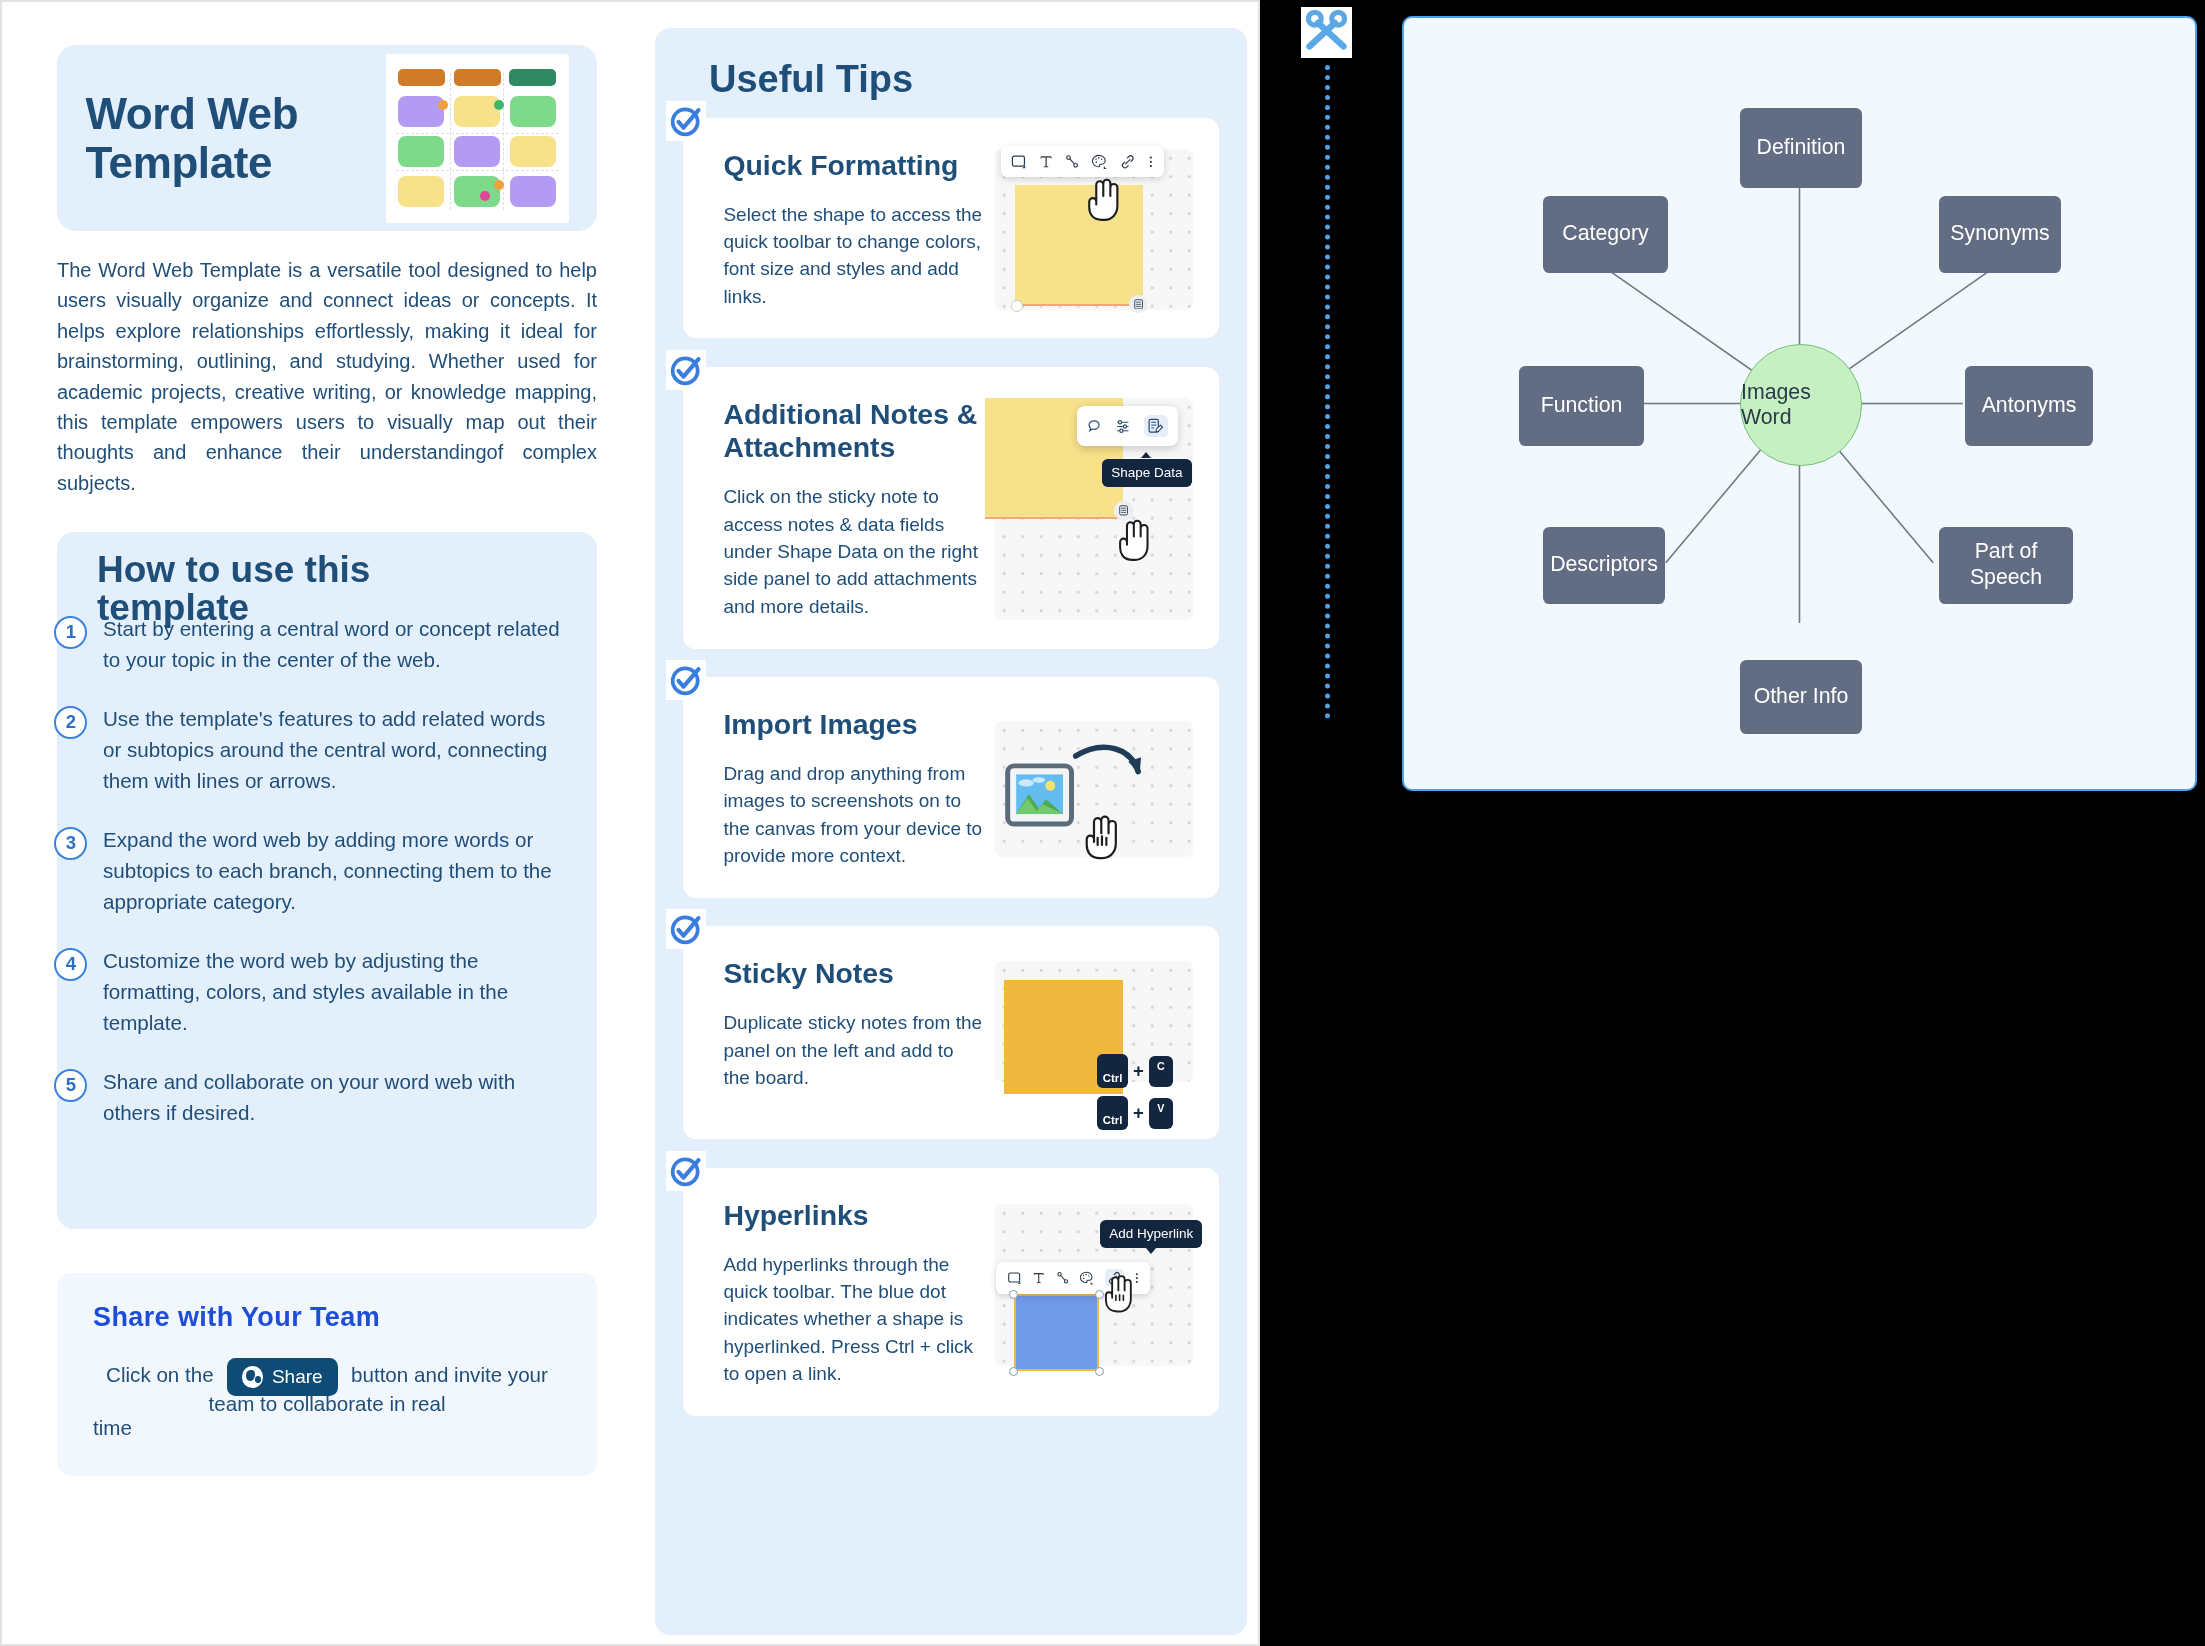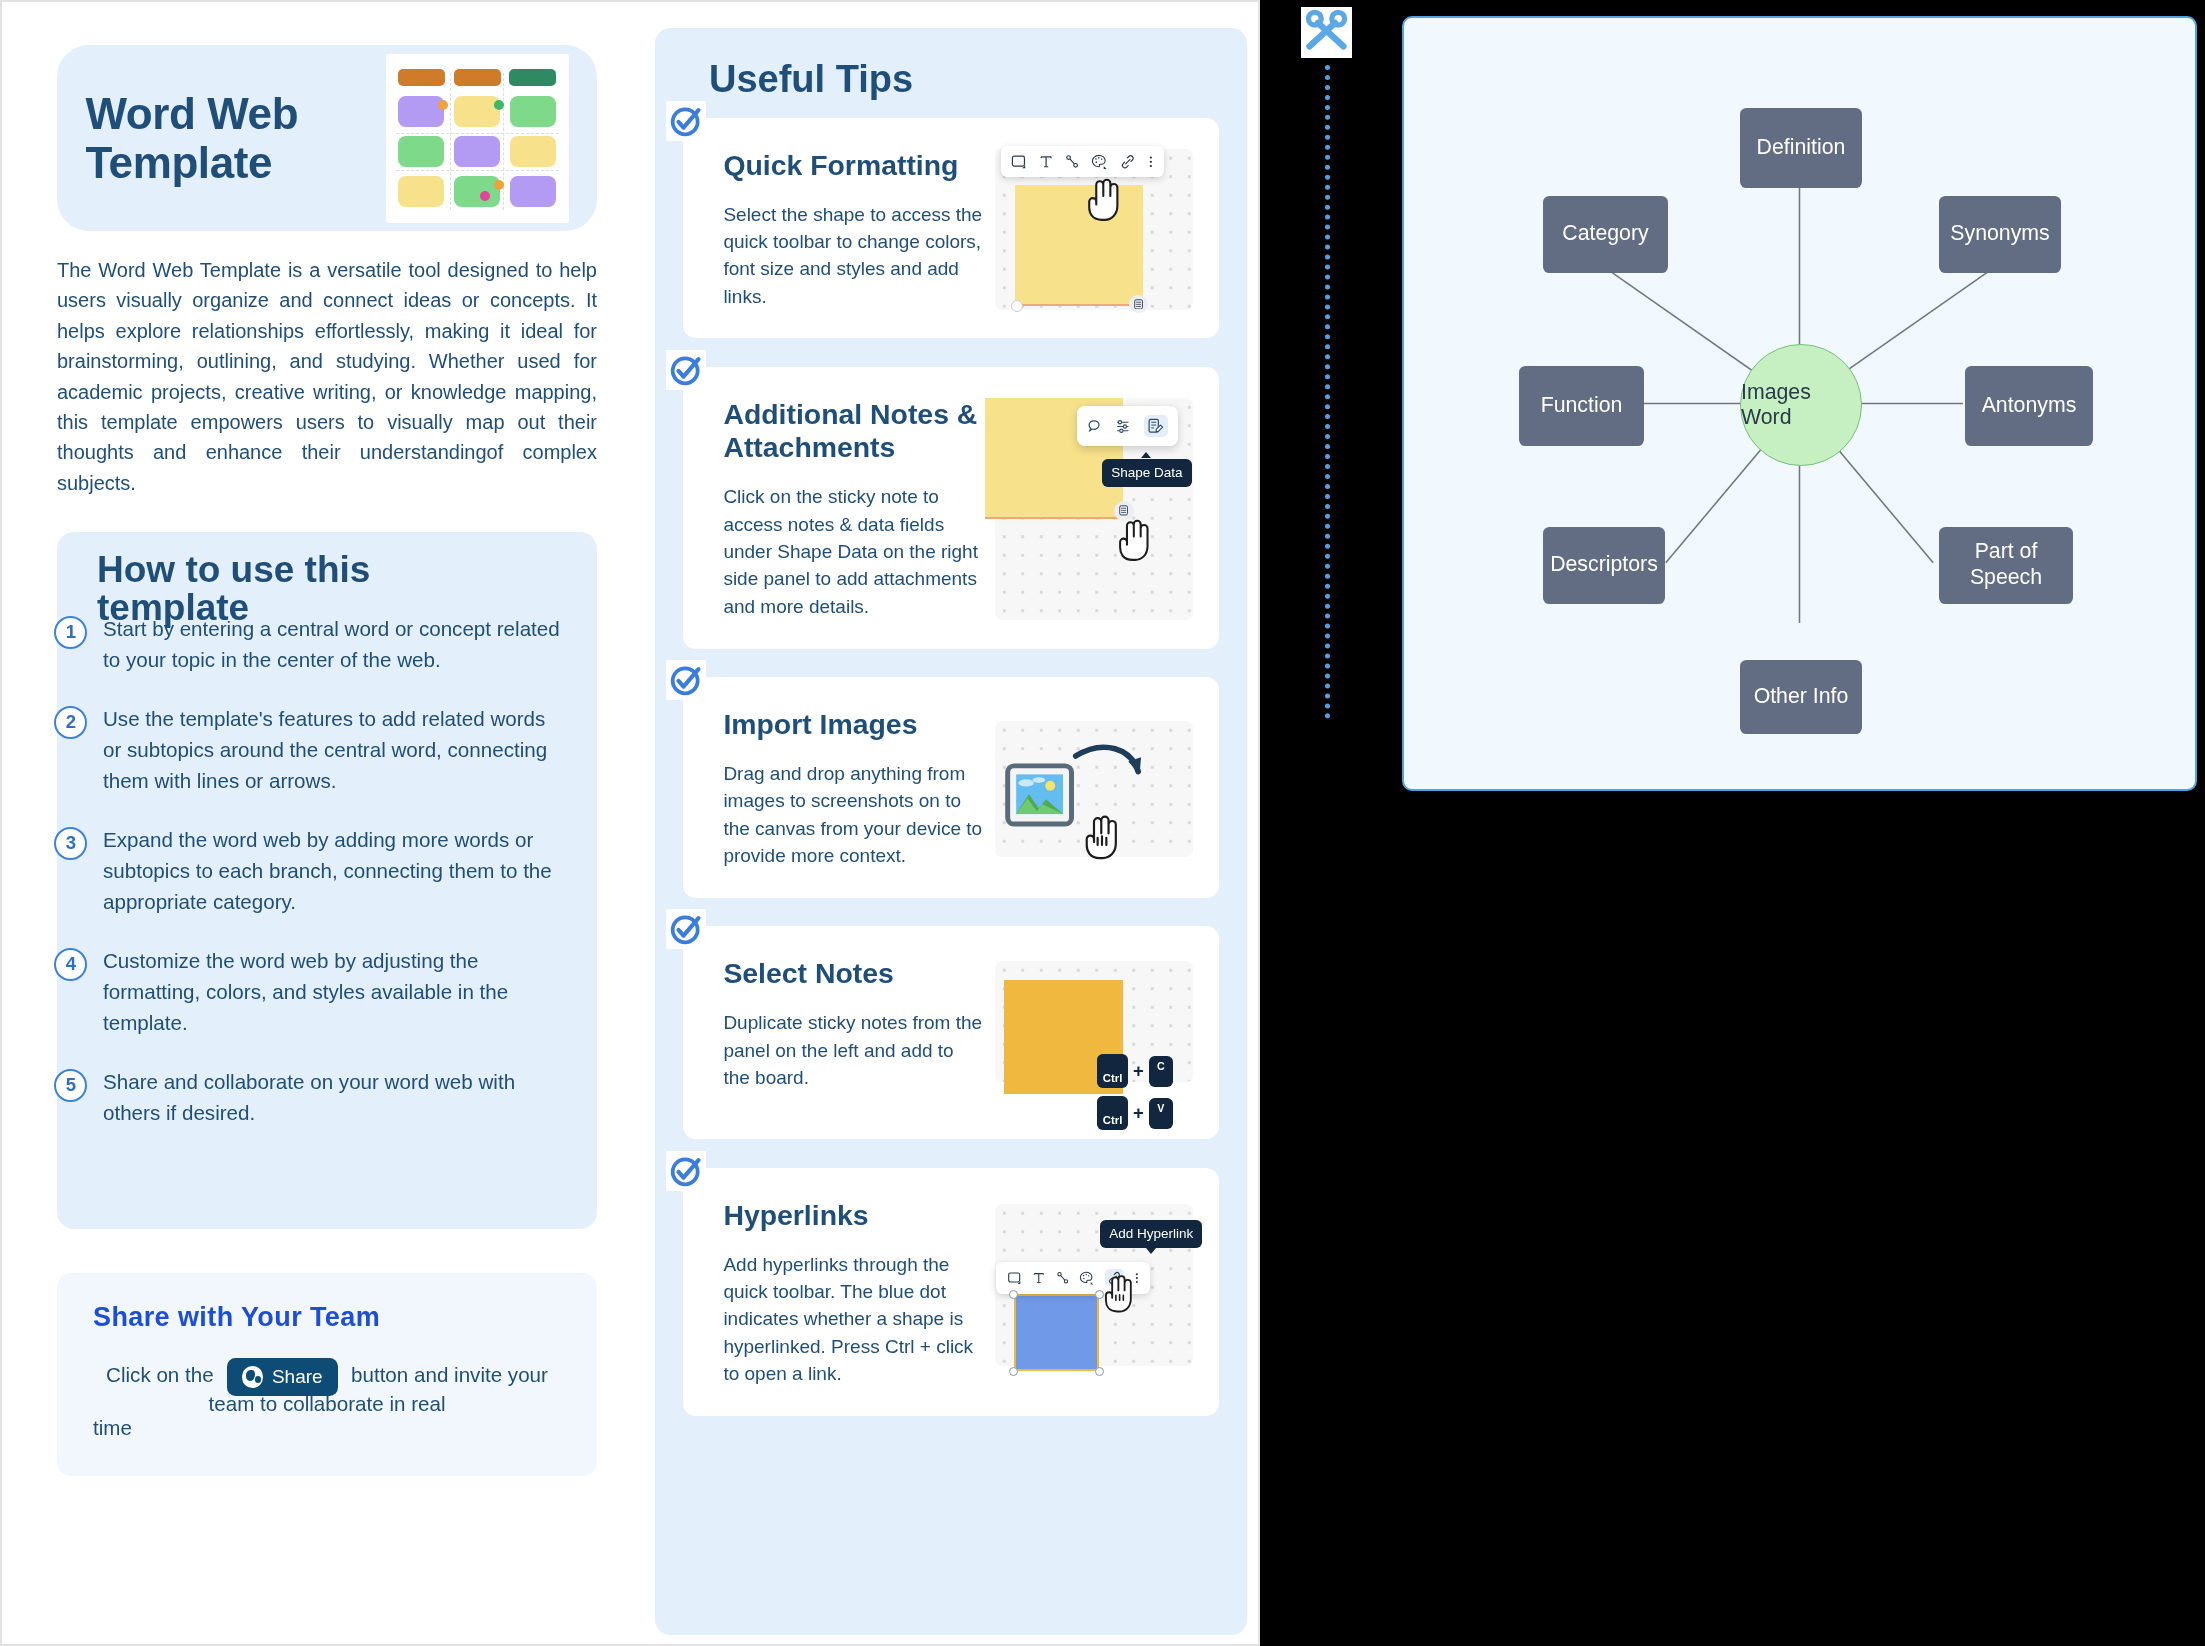--- a/index.html
+++ b/index.html
@@ -13,21 +13,21 @@
   
   #page {
     position:absolute; left:0; top:0; width:1260px; height:1646px;
     background:#ffffff; border:2.1px solid #e2e2e2;
   }
 
   
   #left-col { position:absolute; left:55px; top:43px; width:540px; }
 
   .hero {
-    background:#e3effb; border-radius:32px;
+    background:#e3effb; border-radius:19px;
     padding:24px 28.4px; display:flex; align-items:center; gap:17px;
     height:186px;
   }
   .hero-title {
     font-size:44px; font-weight:bold; color:#1f4e79;
     line-height:1.12; letter-spacing:-0.4px; flex:1;
   }
   .hero-thumb {
     width:183px; height:169px; background:#fff; border-radius:2.8px;
     padding:15.6px 12.8px; display:flex; flex-direction:column; gap:10px;
@@ -409,21 +409,21 @@
       </div>
     </div>
 
     <div class="tip">
       <svg class="tip-check" viewBox="0 0 48 48">
         <rect width="48" height="48" fill="#ffffff"></rect>
         <circle cx="23" cy="25" r="15" fill="none" stroke="#3b7ddd" stroke-width="4.5"></circle>
         <path d="M15 25 L21 32 L39 11" fill="none" stroke="#3b7ddd" stroke-width="5" stroke-linecap="round" stroke-linejoin="round"></path>
       </svg>
       <div class="tip-body">
-        <div class="tip-title">Select  Notes</div>
+        <div class="tip-title">Sticky  Notes</div>
         <div class="tip-text">Duplicate sticky notes from the panel on the left and add to the board.</div>
       </div>
       <div class="tip-art">
         <div class="dotted-canvas" style="top:4.3px;bottom:28.4px"></div>
         <div style="position:absolute;left:8.5px;top:23px;width:119px;height:114px;background:#f0b83f"></div>
         <div style="position:absolute;left:102px;top:97px;display:flex;align-items:center;z-index:4">
           <span class="keycap">Ctrl</span>
           <span class="plus">+</span>
           <span class="keycap small">C</span>
         </div>

